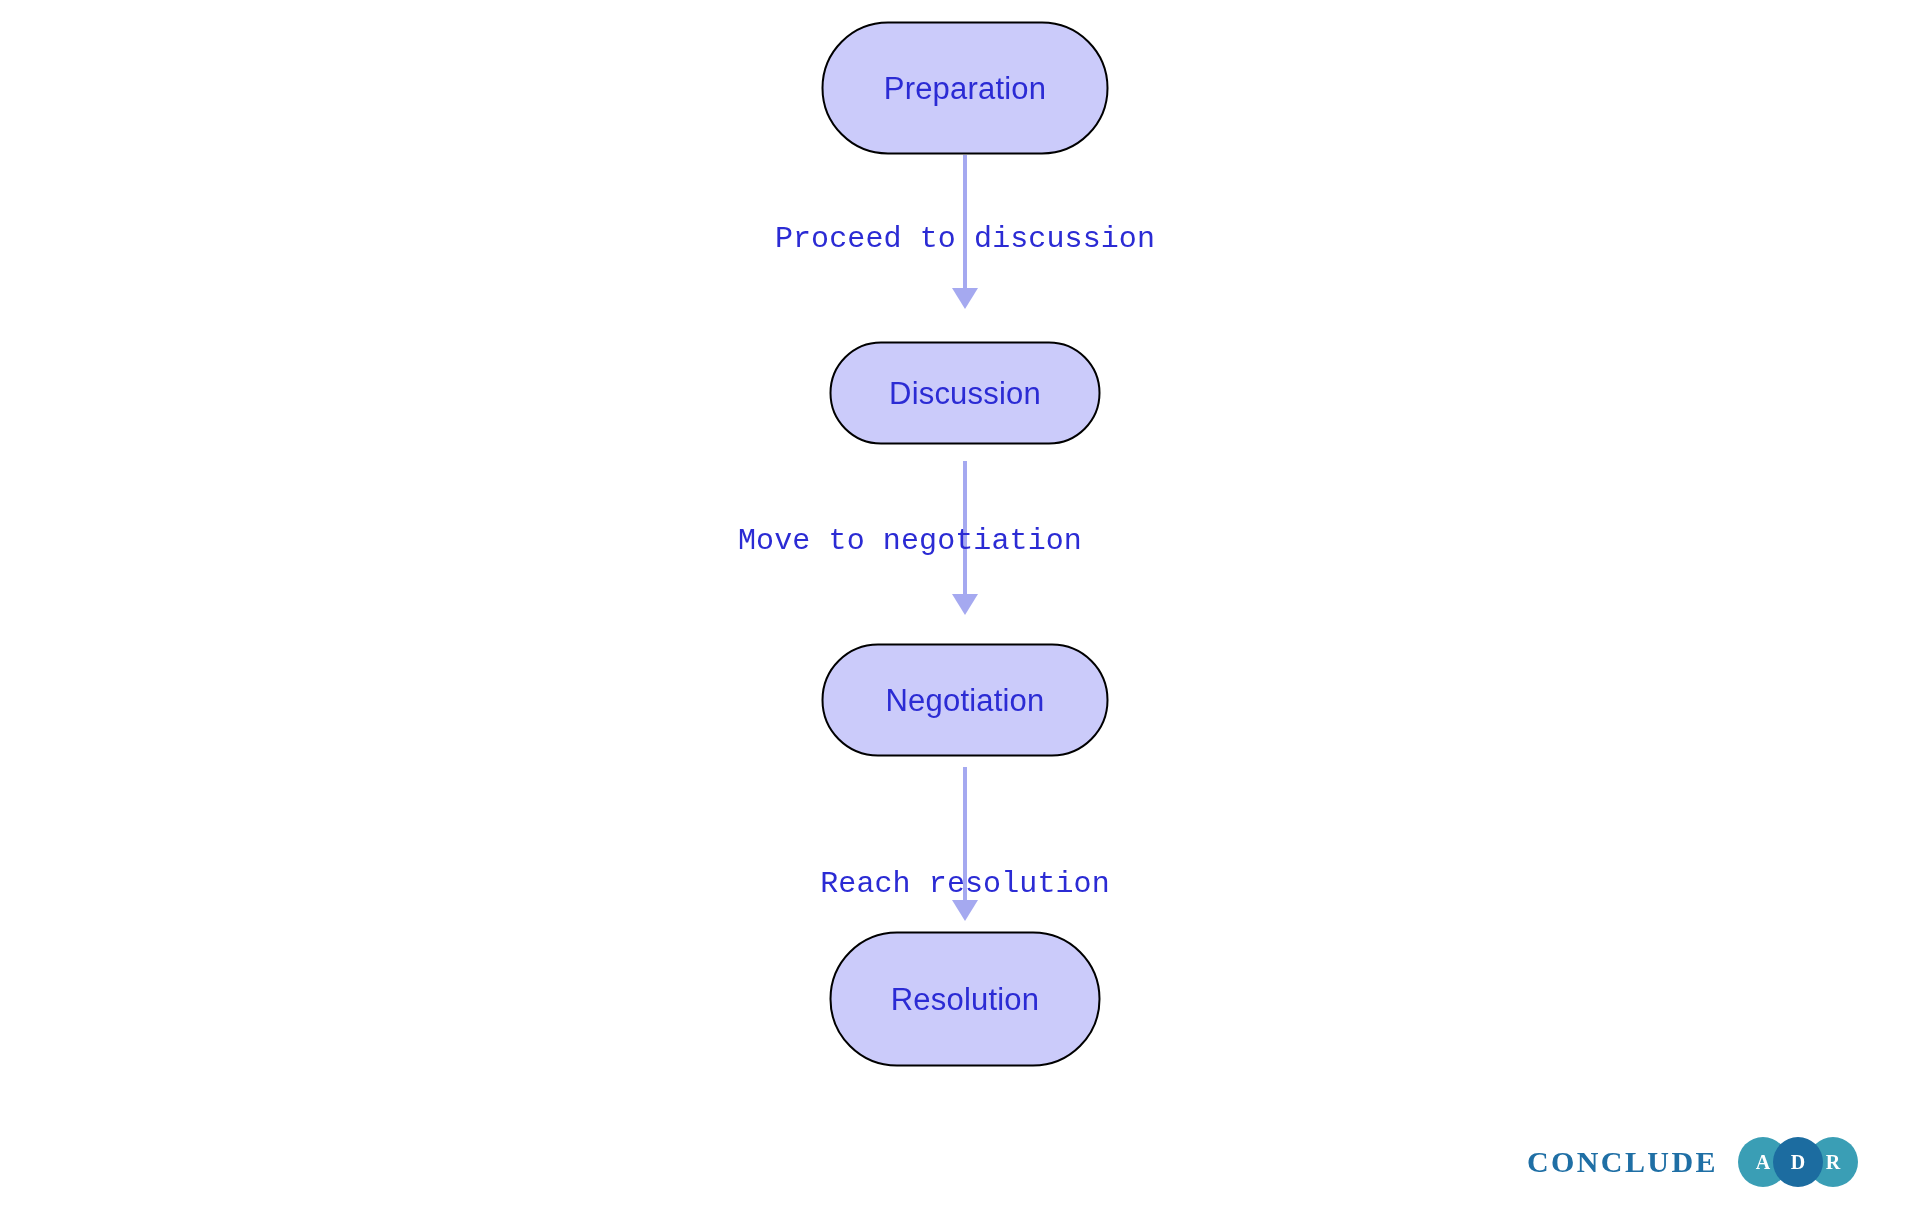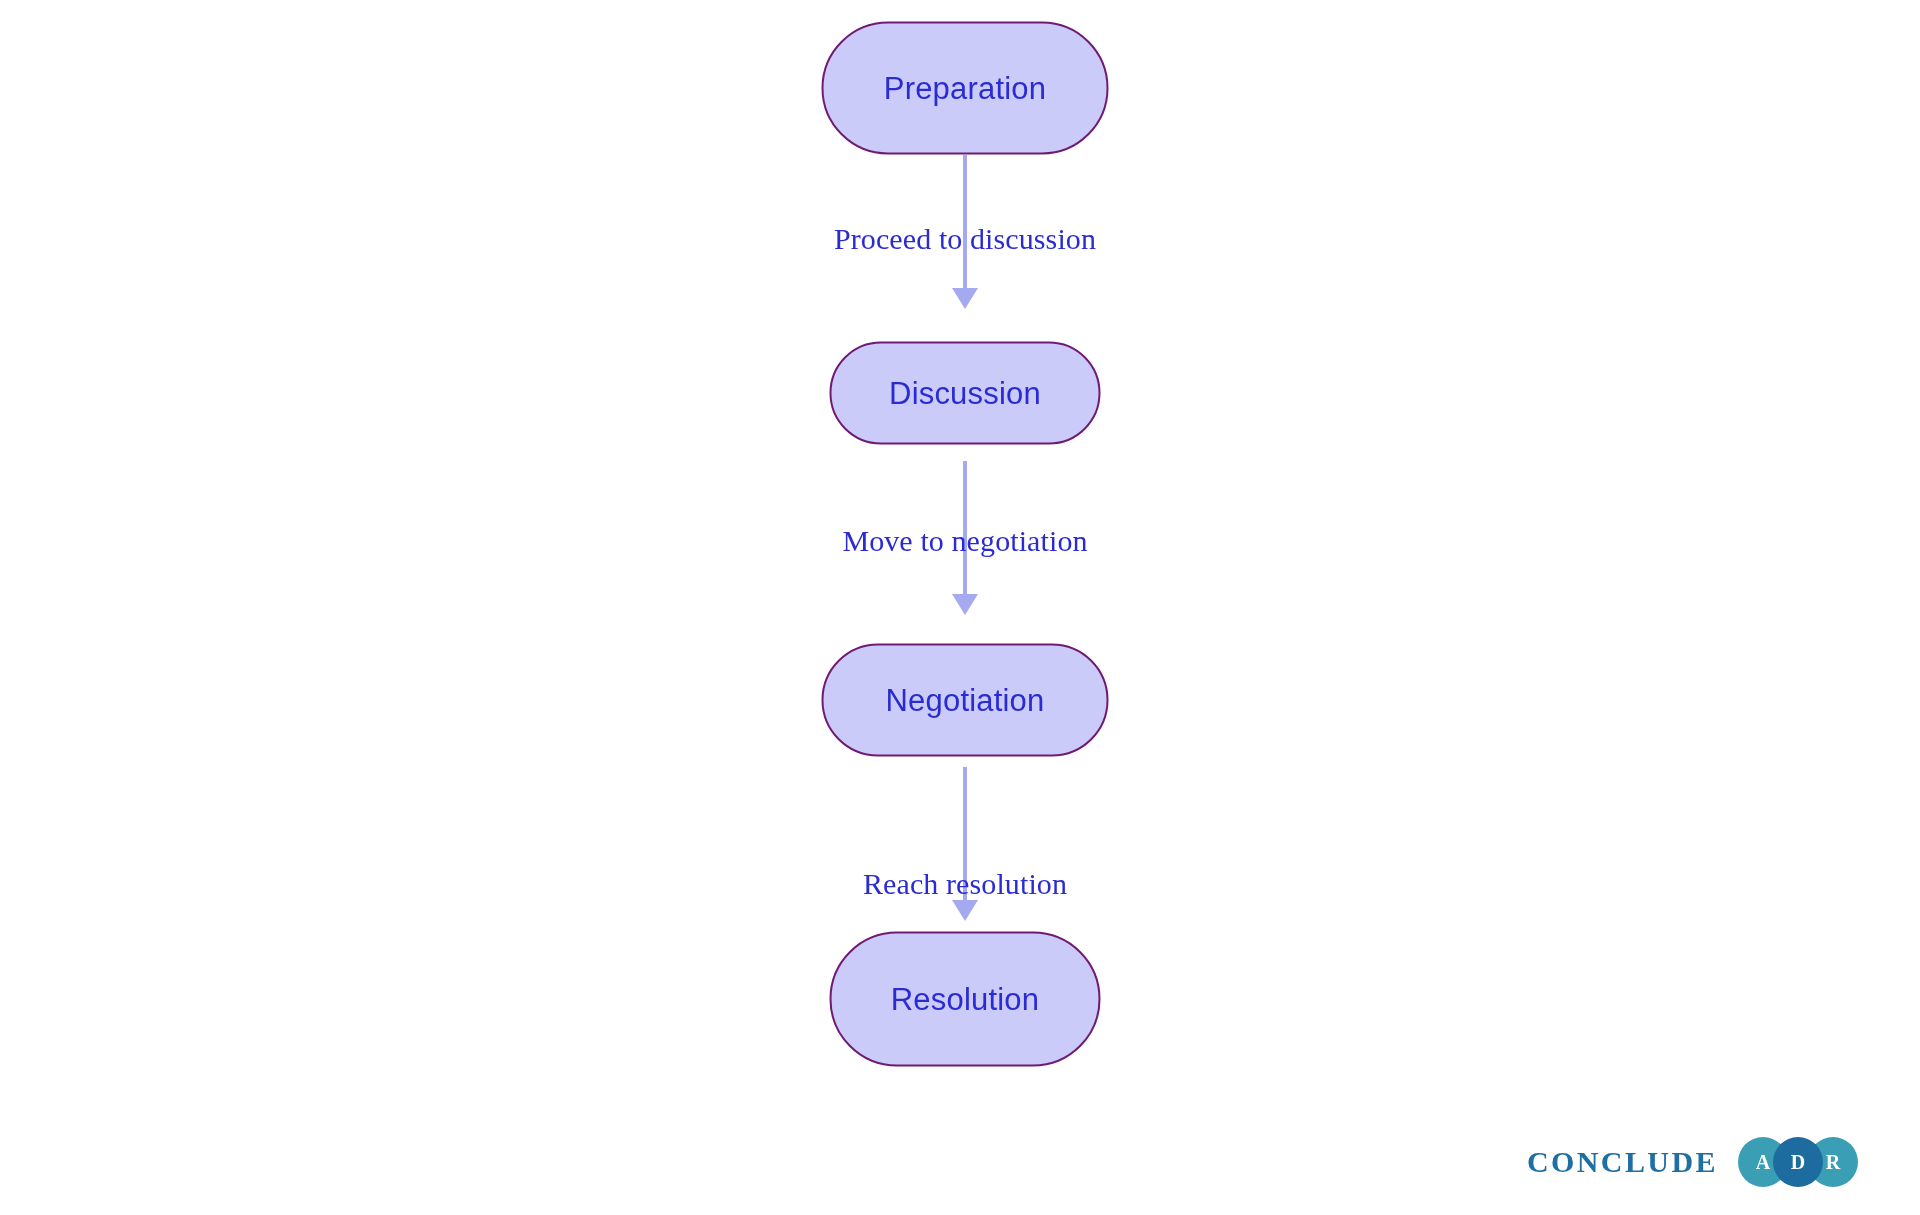--- a/index.html
+++ b/index.html
@@ -24,21 +24,21 @@
   }
 
   
   .node {
     position: absolute;
     display: flex;
     align-items: center;
     justify-content: center;
     box-sizing: border-box;
     background: #cbcbfa;
-    border: 2px solid #701a75;
+    border: 2px solid #000000;
     border-radius: 999px;
     transform: translate(-50%, -50%);
   }
   .node-label {
     font-family: "Liberation Sans", sans-serif;
     font-size: 31px;
     font-weight: 400;
     color: #2b2bd4;
     letter-spacing: 0.2px;
     white-space: nowrap;
@@ -61,37 +61,37 @@
     position: absolute;
     width: 0;
     height: 0;
     border-left: 13px solid transparent;
     border-right: 13px solid transparent;
     border-top: 21px solid #a5a9f0;
     transform: translateX(-50%);
   }
   .edge-label {
     position: absolute;
-    font-family: Liberation Serif, serif;
+    font-family: Liberation Mono, monospace;
     font-size: 30px;
     font-weight: 400;
     color: #2b2bd4;
     white-space: nowrap;
     letter-spacing: 0.1px;
     line-height: 1;
     transform: translate(-50%, -50%);
   }
 
   #edge1-line  { left: 965px; top: 155px; height: 140px; }
   #edge1-arrow { left: 965px; top: 288px; }
   #edge1-label { left: 965px; top: 239px; }
 
   #edge2-line  { left: 965px; top: 461px; height: 140px; }
   #edge2-arrow { left: 965px; top: 594px; }
-  #edge2-label { left: 965px; top: 541px; }
+  #edge2-label { left: 910px; top: 541px; }
 
   #edge3-line  { left: 965px; top: 767px; height: 140px; }
   #edge3-arrow { left: 965px; top: 900px; }
   #edge3-label { left: 965px; top: 884px; }
 
   
   #brand-logo {
     position: absolute;
     left: 1527px;
     top: 1134px;

